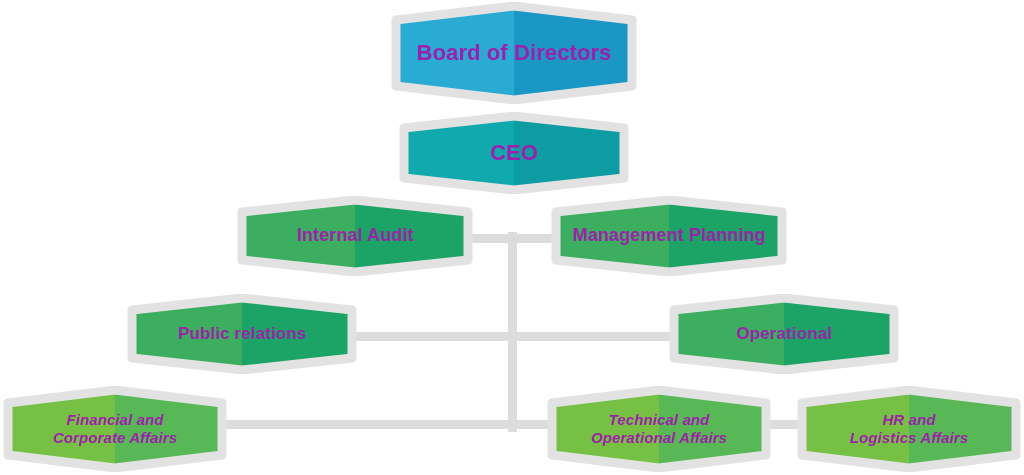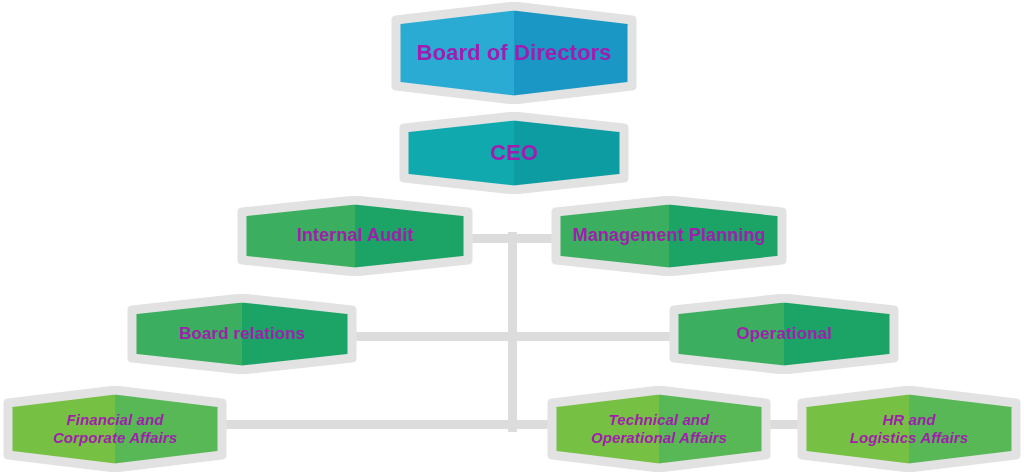--- a/index.html
+++ b/index.html
@@ -139,21 +139,21 @@
         <clipPath id="clip-pr">
           <path d="M6,16 L116,4 L226,16 L226,64 L116,76 L6,64 Z"></path>
         </clipPath>
       </defs>
       <g clip-path="url(#clip-pr)">
         <rect x="0" y="0" width="116" height="80" fill="#3bae5f"></rect>
         <rect x="116" y="0" width="116" height="80" fill="#1ba465"></rect>
       </g>
       <path d="M6,16 L116,4 L226,16 L226,64 L116,76 L6,64 Z" fill="none" stroke="#e2e2e2" stroke-width="9" stroke-linejoin="round"></path>
     </svg>
-    <div class="node-label">Board relations</div>
+    <div class="node-label">Public relations</div>
   </div>
 
   <div class="node lvl3" style="left:668px; top:294px; width:232px; height:80px;">
     <svg viewBox="0 0 232 80" preserveAspectRatio="none">
       <defs>
         <clipPath id="clip-cons">
           <path d="M6,16 L116,4 L226,16 L226,64 L116,76 L6,64 Z"></path>
         </clipPath>
       </defs>
       <g clip-path="url(#clip-cons)">

